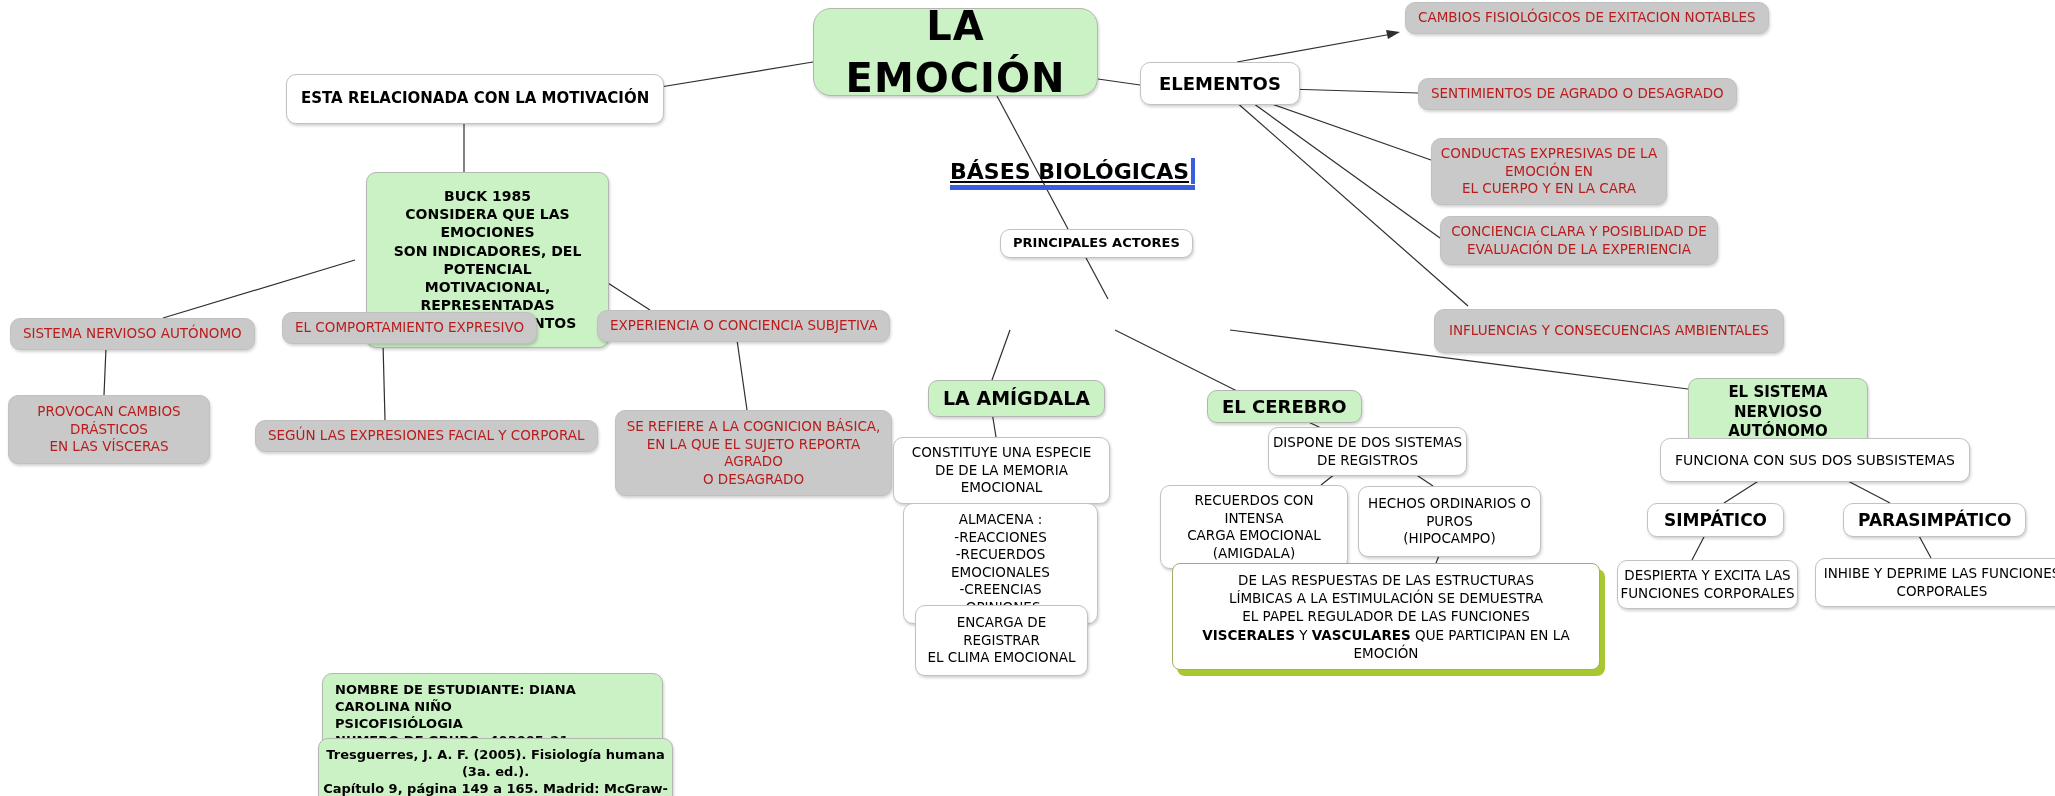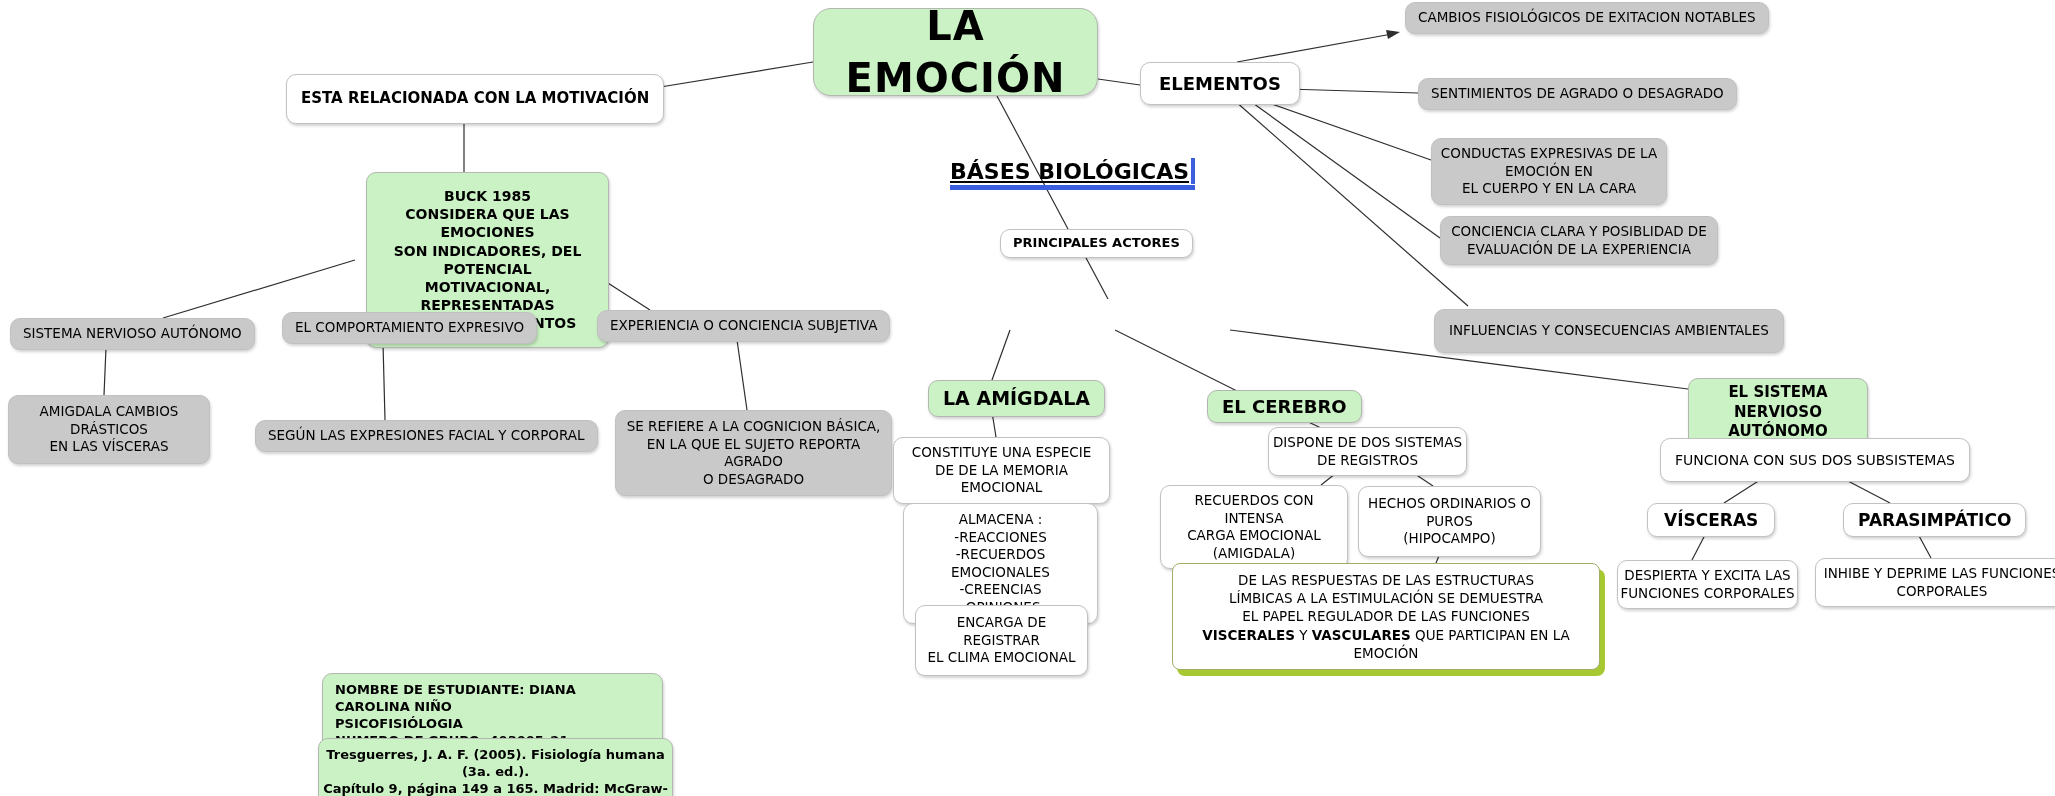--- a/index.html
+++ b/index.html
@@ -10,21 +10,21 @@
   svg.edges{position:absolute;left:0;top:0;width:2055px;height:796px;}
   svg.edges line{stroke:#2e2e2e;stroke-width:1.2;}
   .n{
     position:absolute;box-sizing:border-box;border-radius:10px;
     display:flex;align-items:center;justify-content:center;text-align:center;
     font-size:13.5px;line-height:1.3;padding:6px 12px;
     box-shadow:1px 2px 3px rgba(0,0,0,.18);
   }
   .green{background:#cbf2c4;border:1px solid #b2b8b0;}
   .white{background:#ffffff;border:1px solid #c2c2c2;}
-  .gray{background:#c9c9c9;border:1px solid #c1c1c1;color:#000000;}
+  .gray{background:#c9c9c9;border:1px solid #c1c1c1;color:#b91c1c;}
   .pre{white-space:pre-line;}
   .nowrap{white-space:nowrap;}
   .bold{font-weight:bold;}
   .title-node{font-size:40px;font-weight:bold;border-radius:18px;letter-spacing:1px;}
   .bases-heading{
     position:absolute;display:inline-flex;align-items:flex-end;
     font-size:22px;font-weight:bold;text-decoration:underline;
     border-bottom:5px solid #3b5ede;padding-bottom:1px;
   }
   .caret{display:inline-block;width:4px;height:26px;background:#3b5ede;margin-left:2px;}
@@ -77,21 +77,21 @@
   <div class="n white bold nowrap" style="left:286px;top:74px;font-size:15px;padding:14px 14px;">ESTA RELACIONADA CON LA MOTIVACIÓN</div>
 
   <div class="n green bold pre" style="left:330px;top:172px;width:243px;font-size:14px;padding:14px 4px;margin-left:36px;">BUCK 1985
 CONSIDERA QUE LAS EMOCIONES
 SON INDICADORES, DEL POTENCIAL
 MOTIVACIONAL, REPRESENTADAS
 POR TRES ELEMENTOS</div>
 
   <div class="n gray nowrap" style="left:10px;top:318px;">SISTEMA NERVIOSO AUTÓNOMO</div>
 
-  <div class="n gray pre" style="left:8px;top:395px;width:202px;padding:7px 2px;">AMIGDALA CAMBIOS DRÁSTICOS
+  <div class="n gray pre" style="left:8px;top:395px;width:202px;padding:7px 2px;">PROVOCAN CAMBIOS DRÁSTICOS
 EN LAS VÍSCERAS</div>
 
   <div class="n gray nowrap" style="left:282px;top:312px;">EL COMPORTAMIENTO EXPRESIVO</div>
 
   <div class="n gray nowrap" style="left:255px;top:420px;">SEGÚN LAS EXPRESIONES FACIAL Y CORPORAL</div>
 
   <div class="n gray nowrap" style="left:597px;top:310px;">EXPERIENCIA O CONCIENCIA SUBJETIVA</div>
 
   <div class="n gray pre" style="left:615px;top:410px;width:277px;padding:7px 2px;">SE REFIERE A LA COGNICION BÁSICA,
 EN LA QUE EL SUJETO REPORTA AGRADO
@@ -155,21 +155,21 @@
       <b>VASCULARES</b>
       <span>QUE PARTICIPAN EN LA EMOCIÓN</span>
     </div>
   </div>
 
   <div class="n green bold pre" style="left:1688px;top:378px;width:180px;font-size:15px;padding:4px 2px;">EL SISTEMA NERVIOSO
 AUTÓNOMO</div>
 
   <div class="n white nowrap" style="left:1660px;top:438px;font-size:14px;padding:12px 14px;">FUNCIONA CON SUS DOS SUBSISTEMAS</div>
 
-  <div class="n white bold" style="left:1647px;top:503px;font-size:17px;padding:5px 16px;">VÍSCERAS</div>
+  <div class="n white bold" style="left:1647px;top:503px;font-size:17px;padding:5px 16px;">SIMPÁTICO</div>
 
   <div class="n white bold" style="left:1843px;top:503px;font-size:17px;padding:5px 14px;">PARASIMPÁTICO</div>
 
   <div class="n white pre" style="left:1617px;top:560px;width:181px;padding:6px 2px;">DESPIERTA Y EXCITA LAS
 FUNCIONES CORPORALES</div>
 
   <div class="n white pre" style="left:1815px;top:558px;width:254px;padding:6px 2px;">INHIBE Y DEPRIME LAS FUNCIONES
 CORPORALES</div>
 
   <div class="n green bold pre left-align" style="left:322px;top:673px;width:341px;font-size:13px;padding:8px 12px;">NOMBRE DE ESTUDIANTE: DIANA CAROLINA NIÑO

